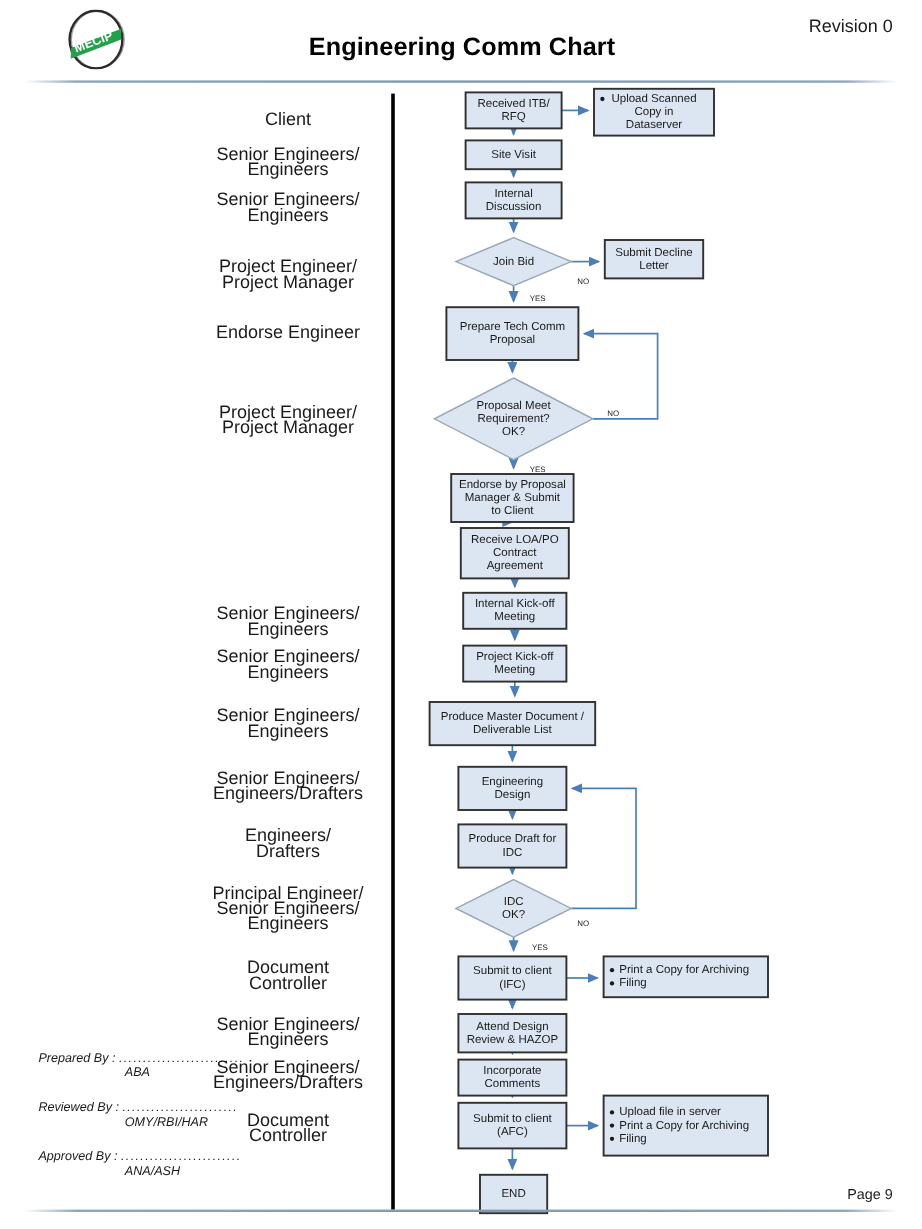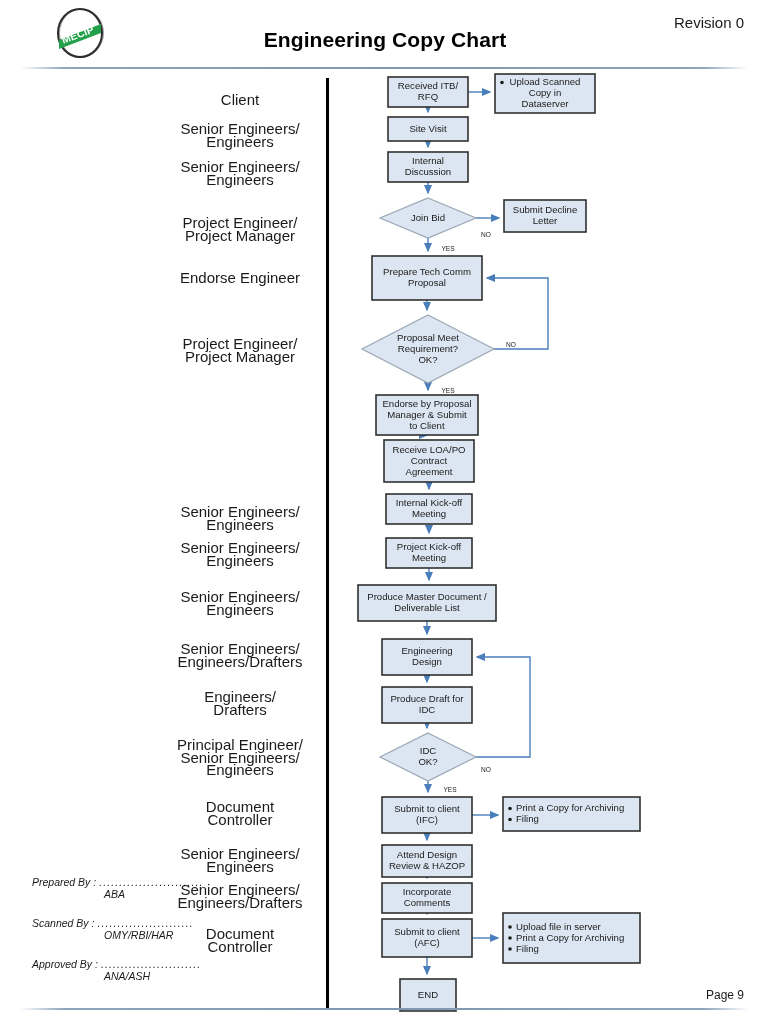--- a/index.html
+++ b/index.html
@@ -154,21 +154,21 @@
 
   <div id="logo">
     <svg width="56" height="50" viewBox="0 0 56 50">
       <ellipse cx="28" cy="25" rx="22" ry="24" fill="#ffffff" stroke="#2b2b2b" stroke-width="2"></ellipse>
       <ellipse cx="29.5" cy="25" rx="22" ry="24" fill="none" stroke="#2b2b2b" stroke-width="1" opacity="0.45"></ellipse>
       <path d="M7 32 L49 16 L49 25 L7 41 Z" fill="#22a14a"></path>
       <text x="27" y="30" transform="rotate(-20 27 30)" font-family="'Liberation Sans', sans-serif" font-size="10.5" font-weight="bold" fill="#ffffff" text-anchor="middle">MECIP</text>
     </svg>
   </div>
 
-  <div id="doc-title">Engineering Copy Chart</div>
+  <div id="doc-title">Engineering Comm Chart</div>
   <div id="revision">Revision 0</div>
   <div id="header-rule"></div>
 </div>
 
 <div id="divider"></div>
 
 <div id="roles">
     <div class="role" style="top: 24px;">
       <div>Client</div>
     </div>
@@ -233,21 +233,21 @@
       <div>Controller</div>
     </div>
   </div>
 
 <div id="signatures">
     <div class="sig-row">
       <div class="sig-line"><span>Prepared By : </span><span class="sig-dots">..........................</span></div>
       <div class="sig-name">ABA</div>
     </div>
     <div class="sig-row">
-      <div class="sig-line"><span>Scanned By : </span><span class="sig-dots">........................</span></div>
+      <div class="sig-line"><span>Reviewed By : </span><span class="sig-dots">........................</span></div>
       <div class="sig-name">OMY/RBI/HAR</div>
     </div>
     <div class="sig-row">
       <div class="sig-line"><span>Approved By : </span><span class="sig-dots">.........................</span></div>
       <div class="sig-name">ANA/ASH</div>
     </div>
   </div>
 
 <div id="flow">
   <svg id="flow-svg" width="330" height="950" viewBox="0 0 330 950">

